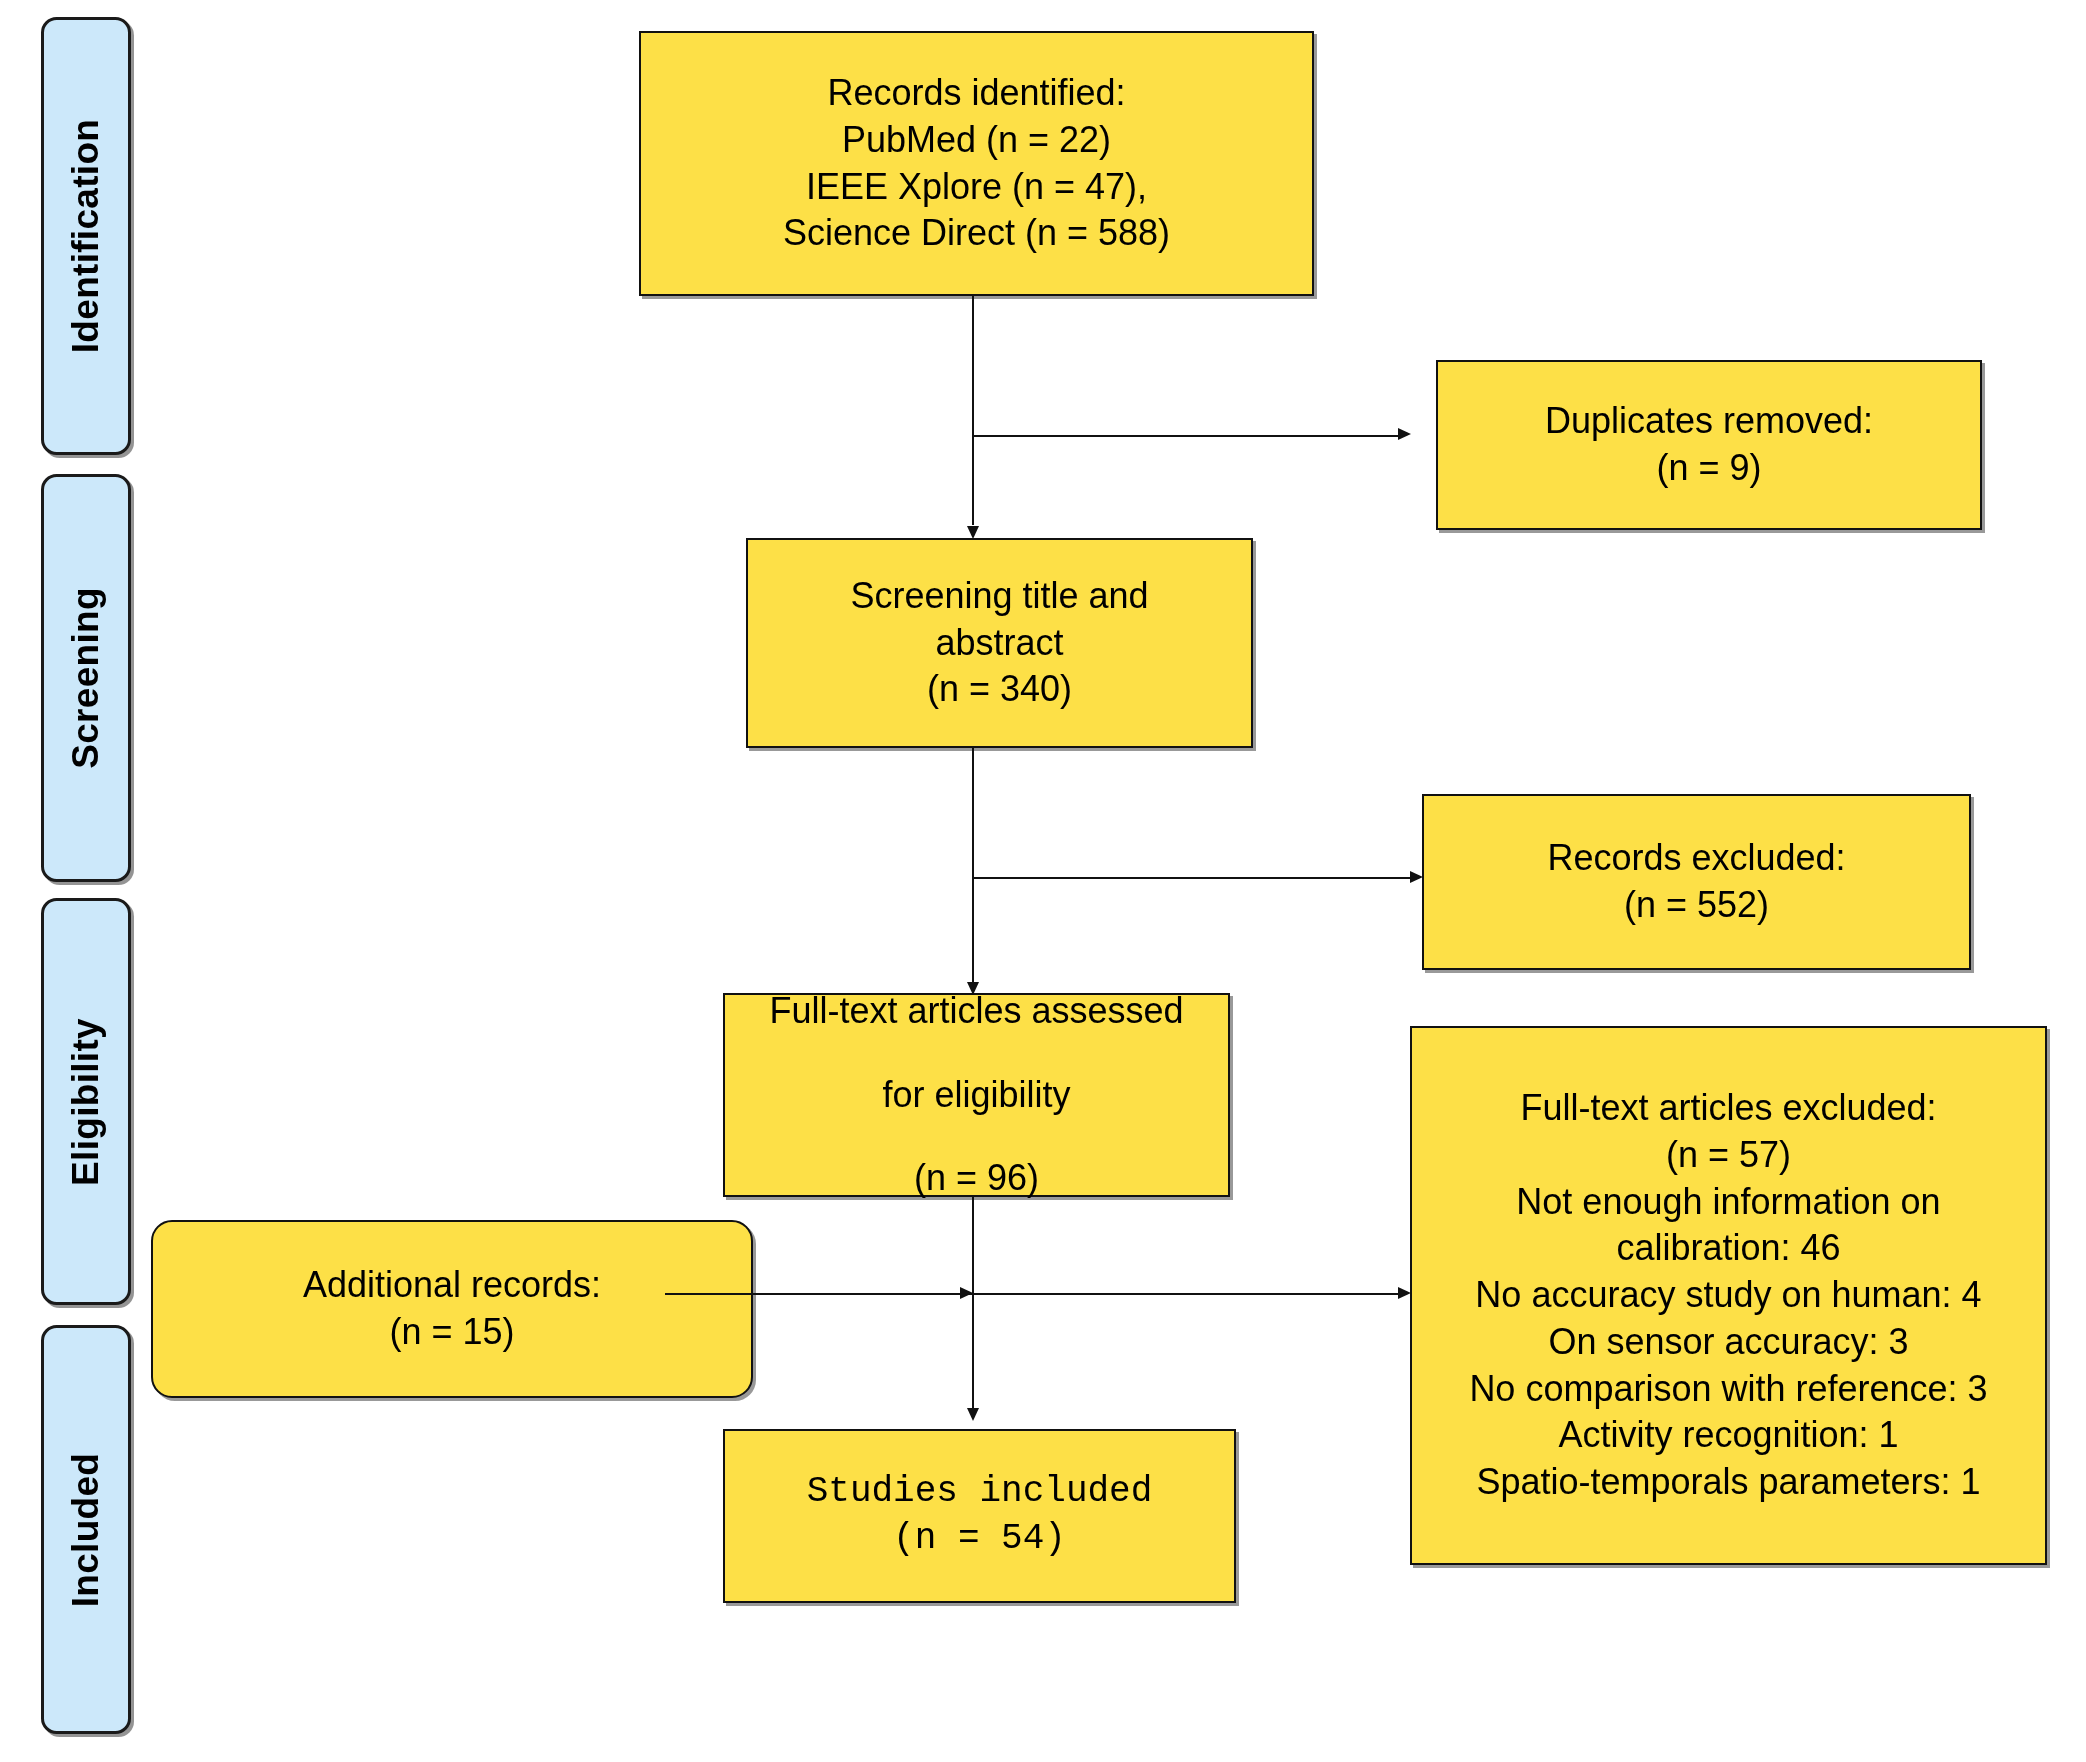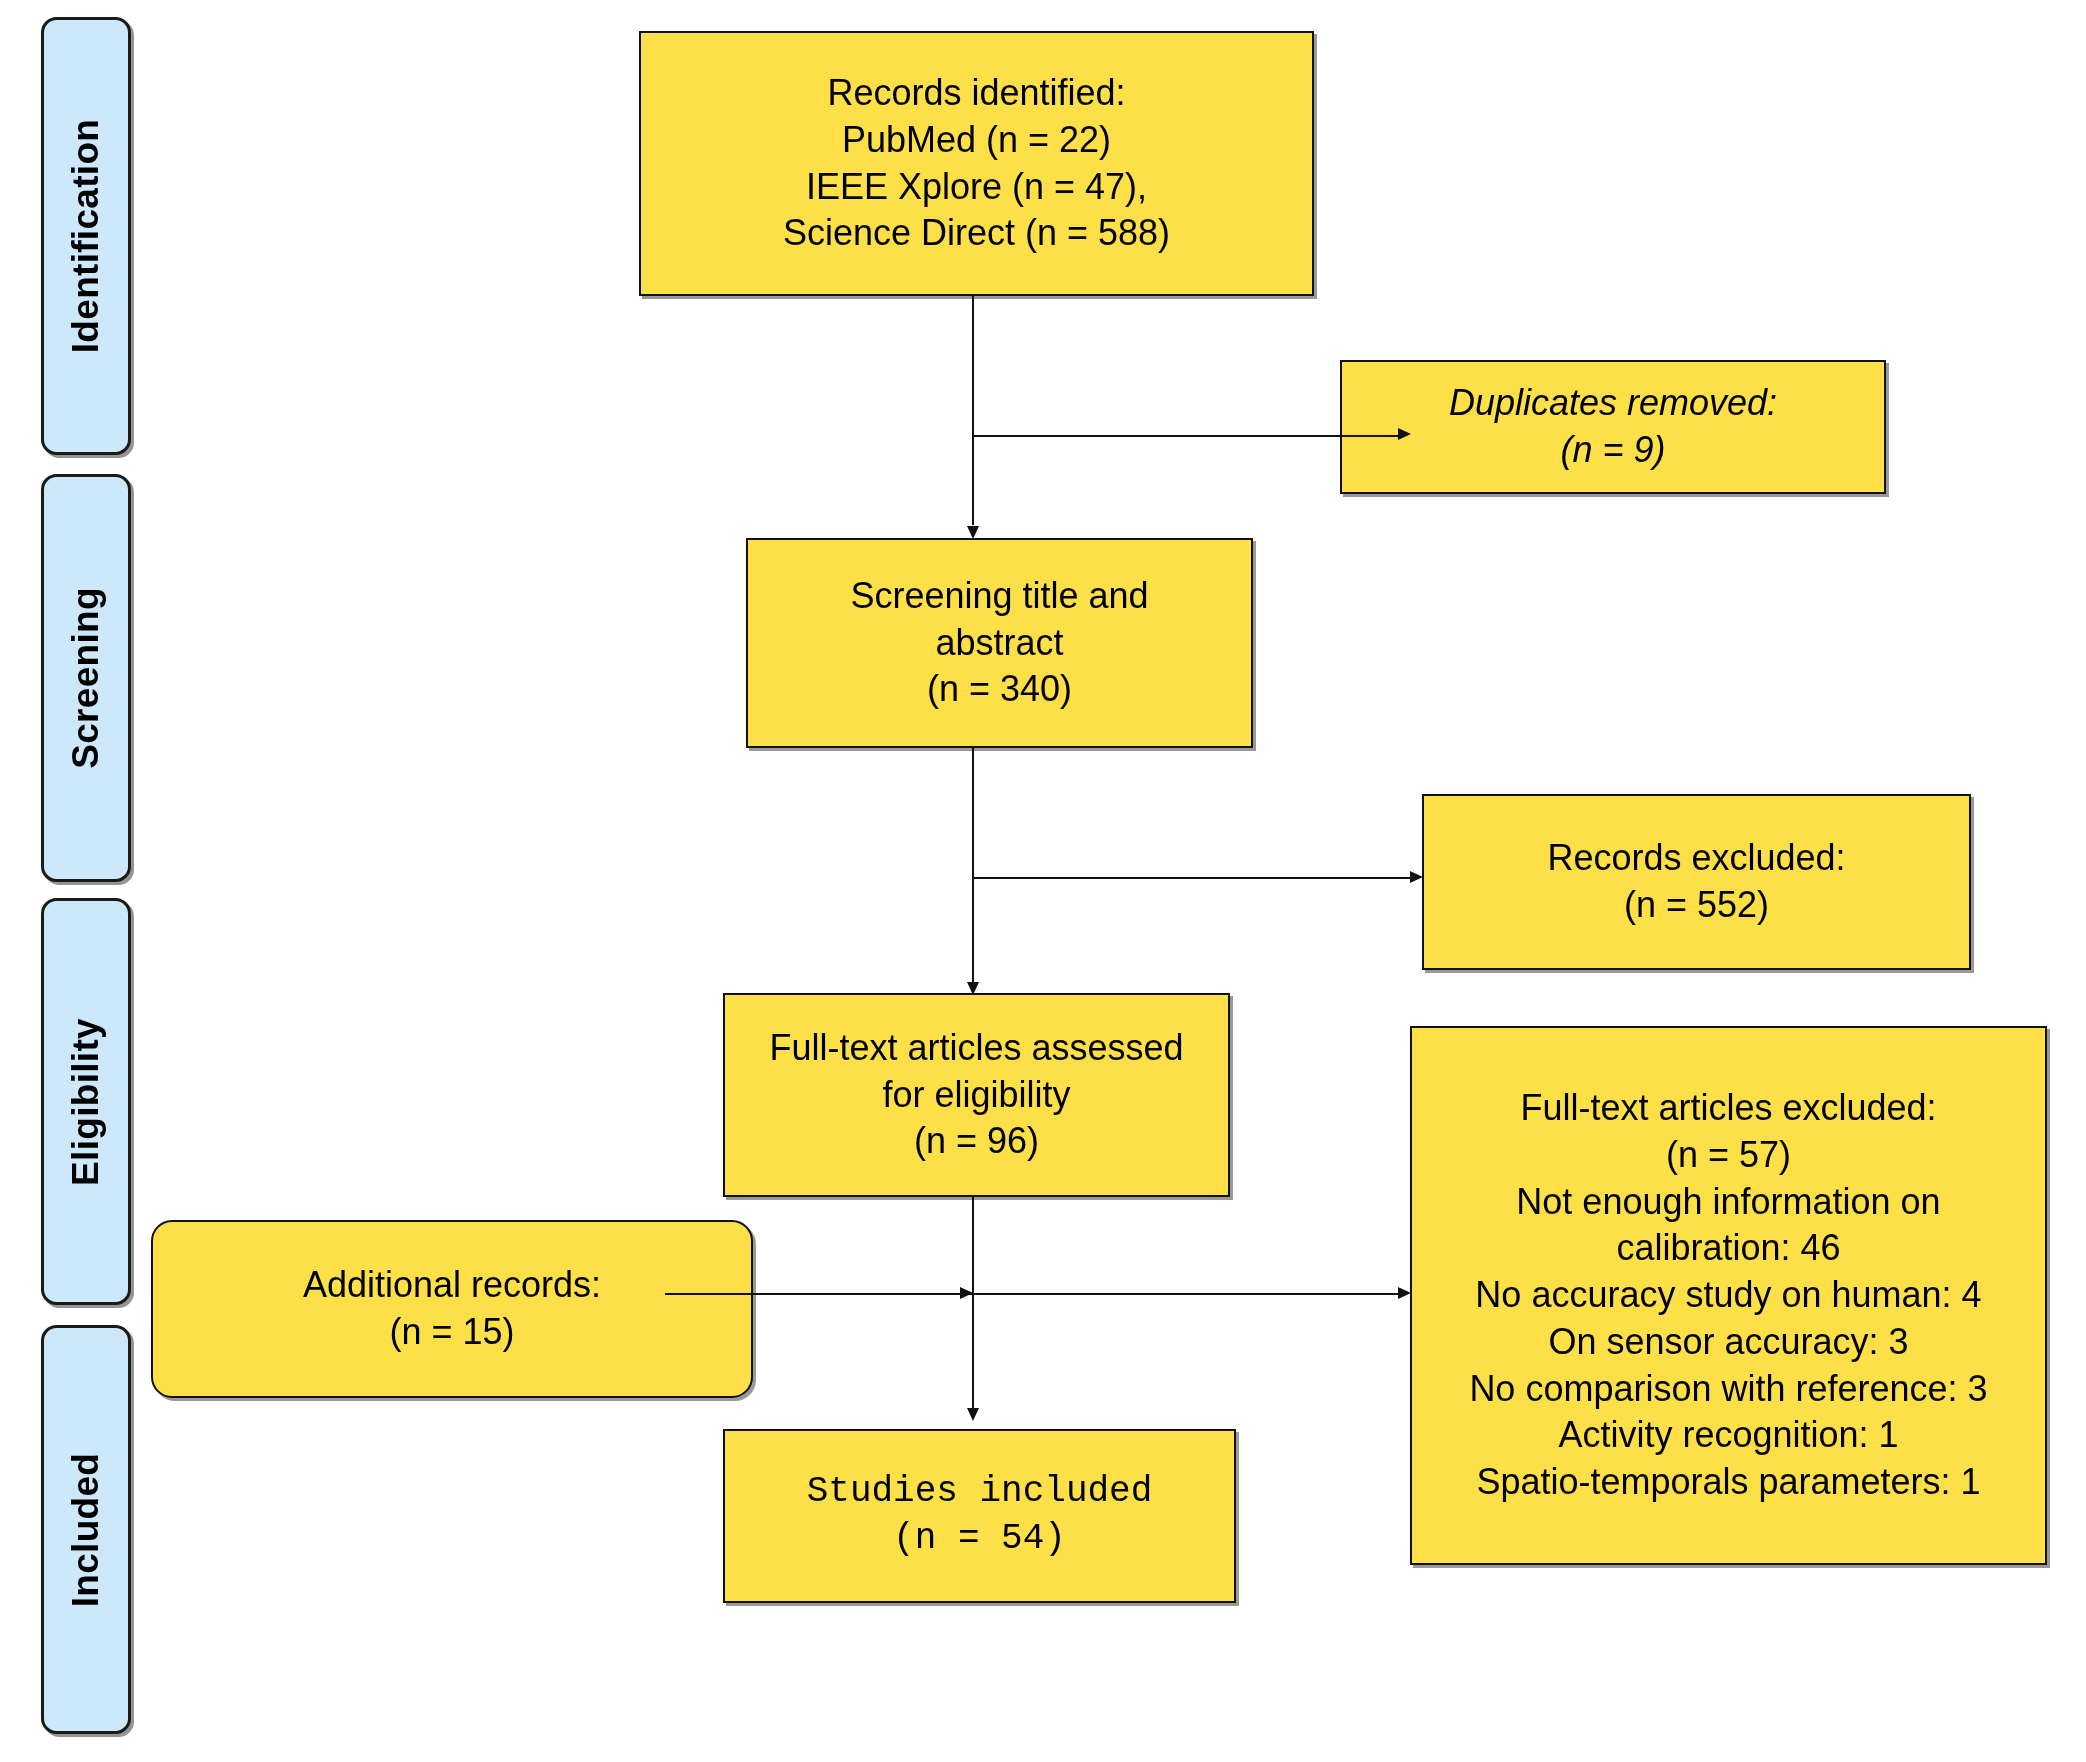--- a/index.html
+++ b/index.html
@@ -111,37 +111,37 @@
     <span class="stage-label">Included</span>
   </div>
 
   <div class="node" style="left:639px; top:31px; width:675px; height:265px;">
     <div class="line">Records identified:</div>
     <div class="line">PubMed (n = 22)</div>
     <div class="line">IEEE Xplore (n = 47),</div>
     <div class="line">Science Direct (n = 588)</div>
   </div>
 
-  <div class="node" style="left:1340px; top:360px; width:546px; height:134px;font-style:italic;">
+  <div class="node" style="left:1436px; top:360px; width:546px; height:170px;">
     <div class="line">Duplicates removed:</div>
     <div class="line">(n = 9)</div>
   </div>
 
   <div class="node" style="left:723px; top:538px; width:507px; height:210px;margin-left:23px;">
     <div class="line">Screening title and</div>
     <div class="line">abstract</div>
     <div class="line">(n = 340)</div>
   </div>
 
   <div class="node" style="left:1422px; top:794px; width:549px; height:176px;">
     <div class="line">Records excluded:</div>
     <div class="line">(n = 552)</div>
   </div>
 
-  <div class="node" style="left:723px; top:993px; width:507px; height:204px;">
+  <div class="node" style="left:723px; top:993px; width:507px; height:204px;gap:37px;">
     <div class="line">Full-text articles assessed</div>
     <div class="line">for eligibility</div>
     <div class="line">(n = 96)</div>
   </div>
 
   <div class="node" style="left:1410px; top:1026px; width:637px; height:539px;">
     <div class="line">Full-text articles excluded:</div>
     <div class="line">(n = 57)</div>
     <div class="line">Not enough information on</div>
     <div class="line">calibration: 46</div>

